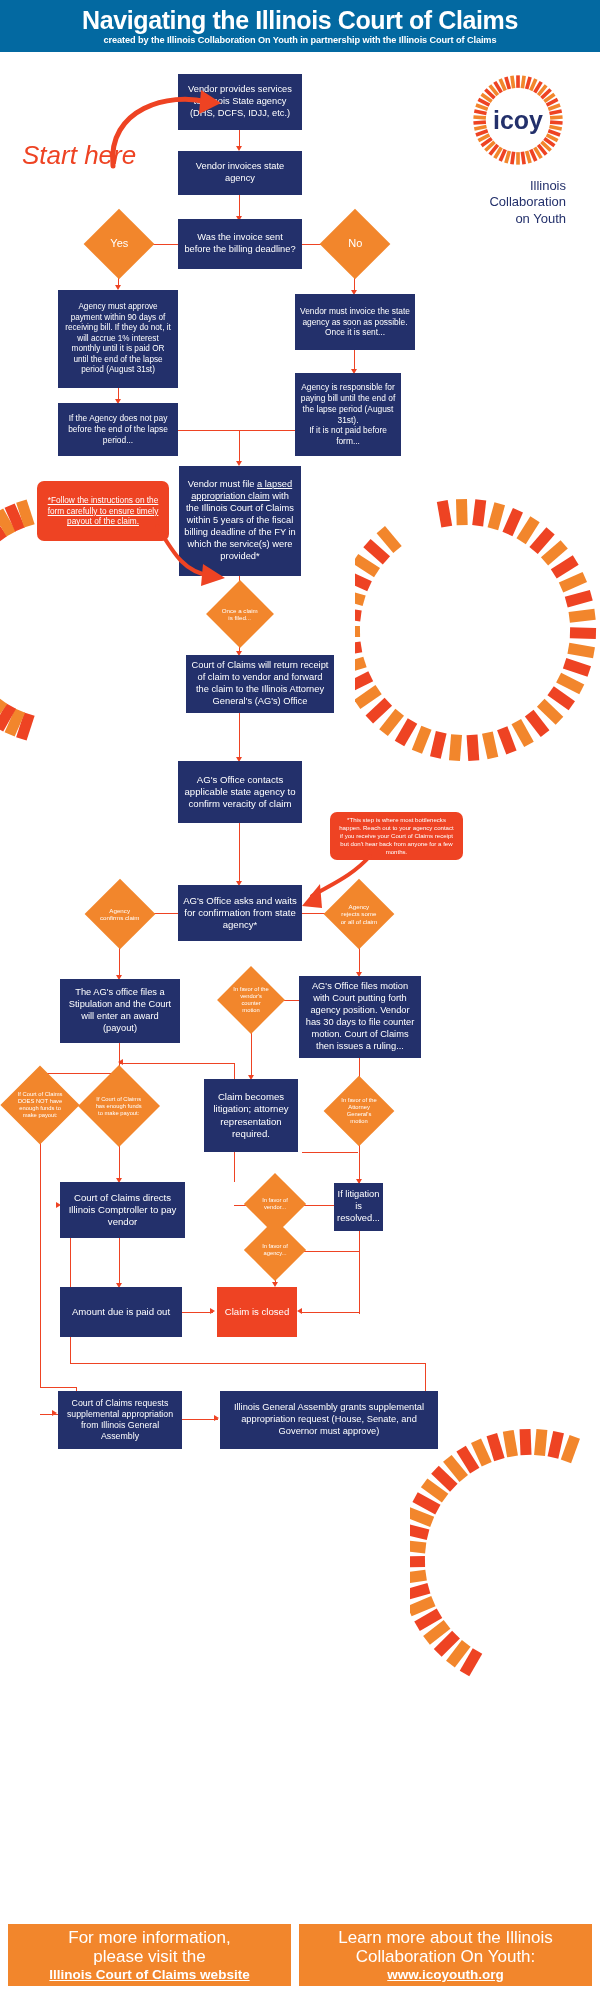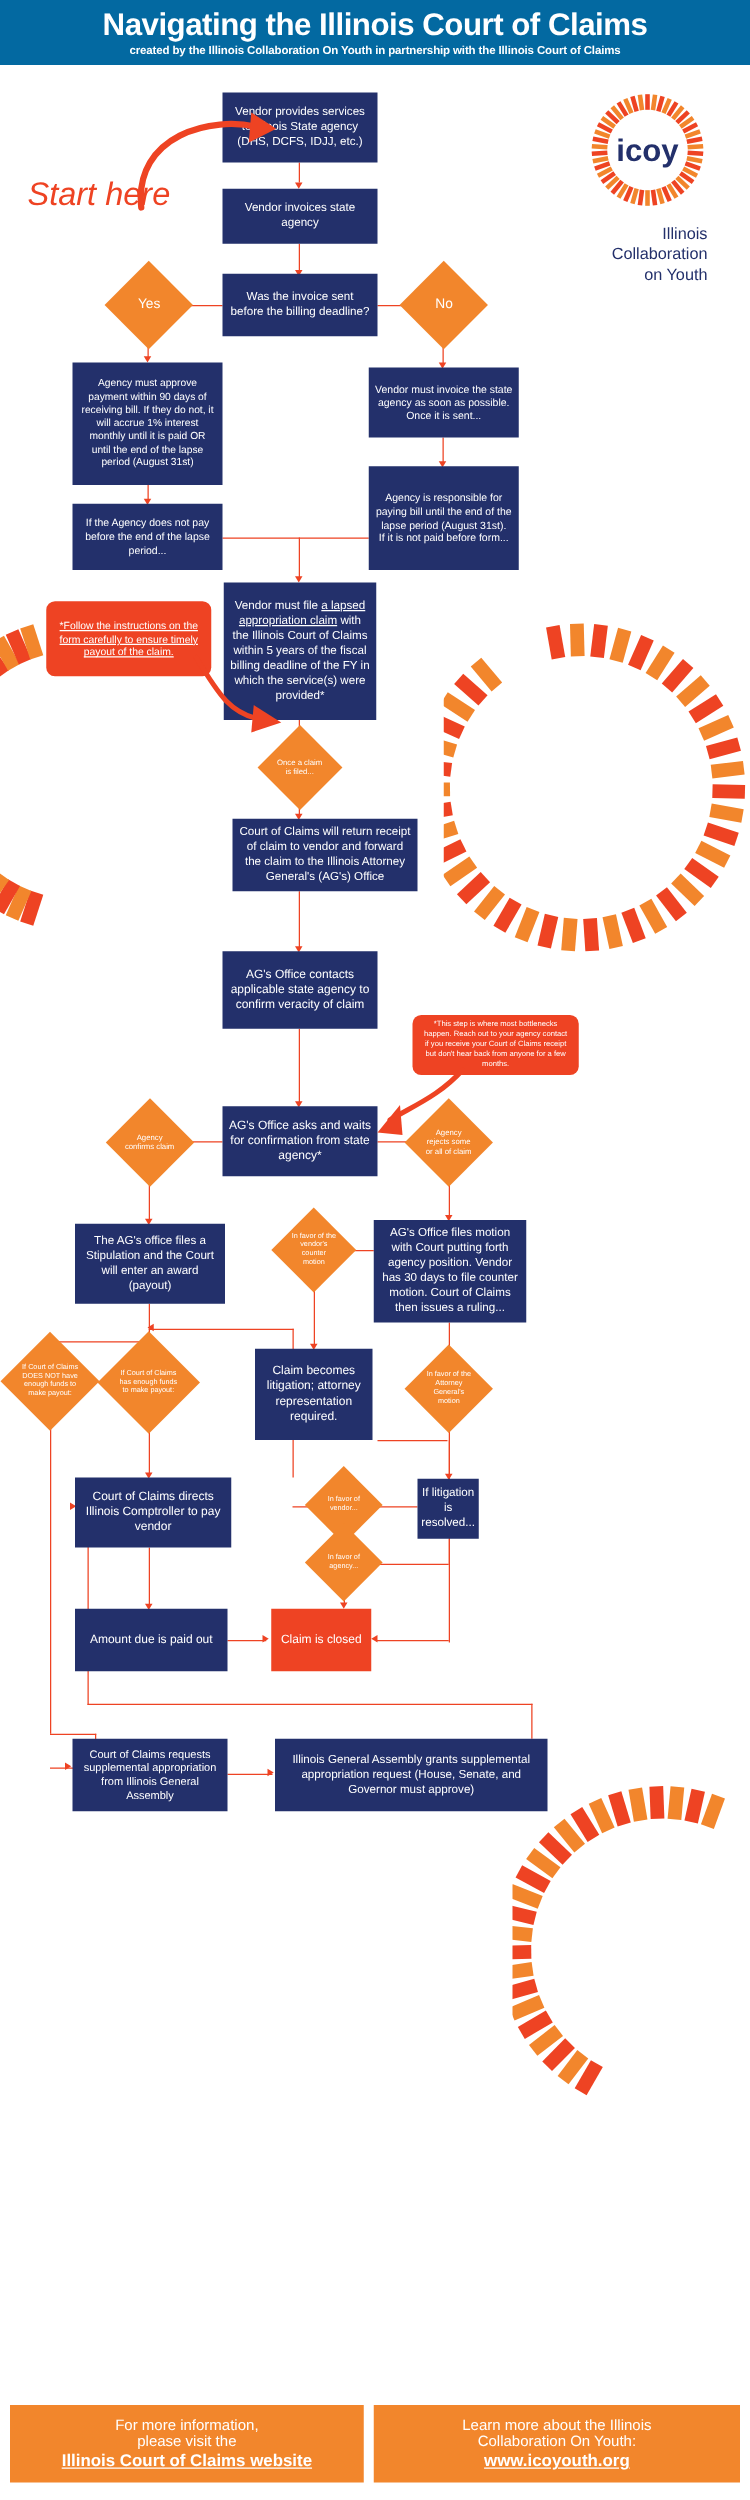--- a/index.html
+++ b/index.html
@@ -30,21 +30,21 @@
 
   
   .footer { position:absolute; left:0; top:1924px; width:600px; height:62px; }
   .foot-box {
     position:absolute; top:0; height:62px; background:#F2862C; color:#fff;
     display:flex; flex-direction:column; align-items:center; justify-content:center;
     text-align:center; line-height:1.12;
   }
   .foot-box.left  { left:8px;  width:283px; }
   .foot-box.right { left:299px; width:293px;justify-content:center; }
-  .foot-line { font-size:12px; }
+  .foot-line { font-size:17px; }
   .foot-link { font-size:13.5px; font-weight:bold; text-decoration:underline; margin-top:1px; }
 
   
   .node {
     position:absolute;
     display:flex; align-items:center; justify-content:center;
     text-align:center;
     color:#ffffff;
     line-height:1.28;
     padding:3px 5px;
@@ -302,21 +302,21 @@
   <div class="ln lnv" style="left:118px; top:388px; height:12px;"></div>
   <div class="arw arw-d" style="left:115px; top:399px;"></div>
   <div class="node box" style="left:58px; top:403px; width:120px; height:53px; font-size:8.4px;">If the Agency does not pay before the end of the lapse period...</div>
 
   <div class="ln lnv" style="left:354px; top:269px; height:22px;"></div>
   <div class="arw arw-d" style="left:351px; top:290px;"></div>
   <div class="node box" style="left:295px; top:294px; width:120px; height:56px; font-size:8.4px;">Vendor must invoice the state agency as soon as possible. Once it is sent...</div>
 
   <div class="ln lnv" style="left:354px; top:350px; height:20px;"></div>
   <div class="arw arw-d" style="left:351px; top:369px;"></div>
-  <div class="node box" style="left:295px; top:373px; width:120px; height:83px; font-size:8.4px; flex-direction:column;">
+  <div class="node box" style="left:295px; top:373px; width:106px; height:83px; font-size:8.4px; flex-direction:column;">
     <div>Agency is responsible for paying bill until the end of the lapse period (August 31st).</div>
     <div>If it is not paid before form...</div>
   </div>
 
   <div class="ln lnh" style="left:178px; top:430px; width:117px;"></div>
   <div class="ln lnv" style="left:239px; top:430px; height:32px;"></div>
   <div class="arw arw-d" style="left:236px; top:461px;"></div>
 
   <div class="callout" style="left:37px; top:481px; width:132px; height:60px; font-size:8.3px;text-decoration:underline;">*Follow the instructions on the form carefully to ensure timely payout of the claim.</div>
   <svg class="curve" style="left:145px; top:520px;" width="90" height="70">

